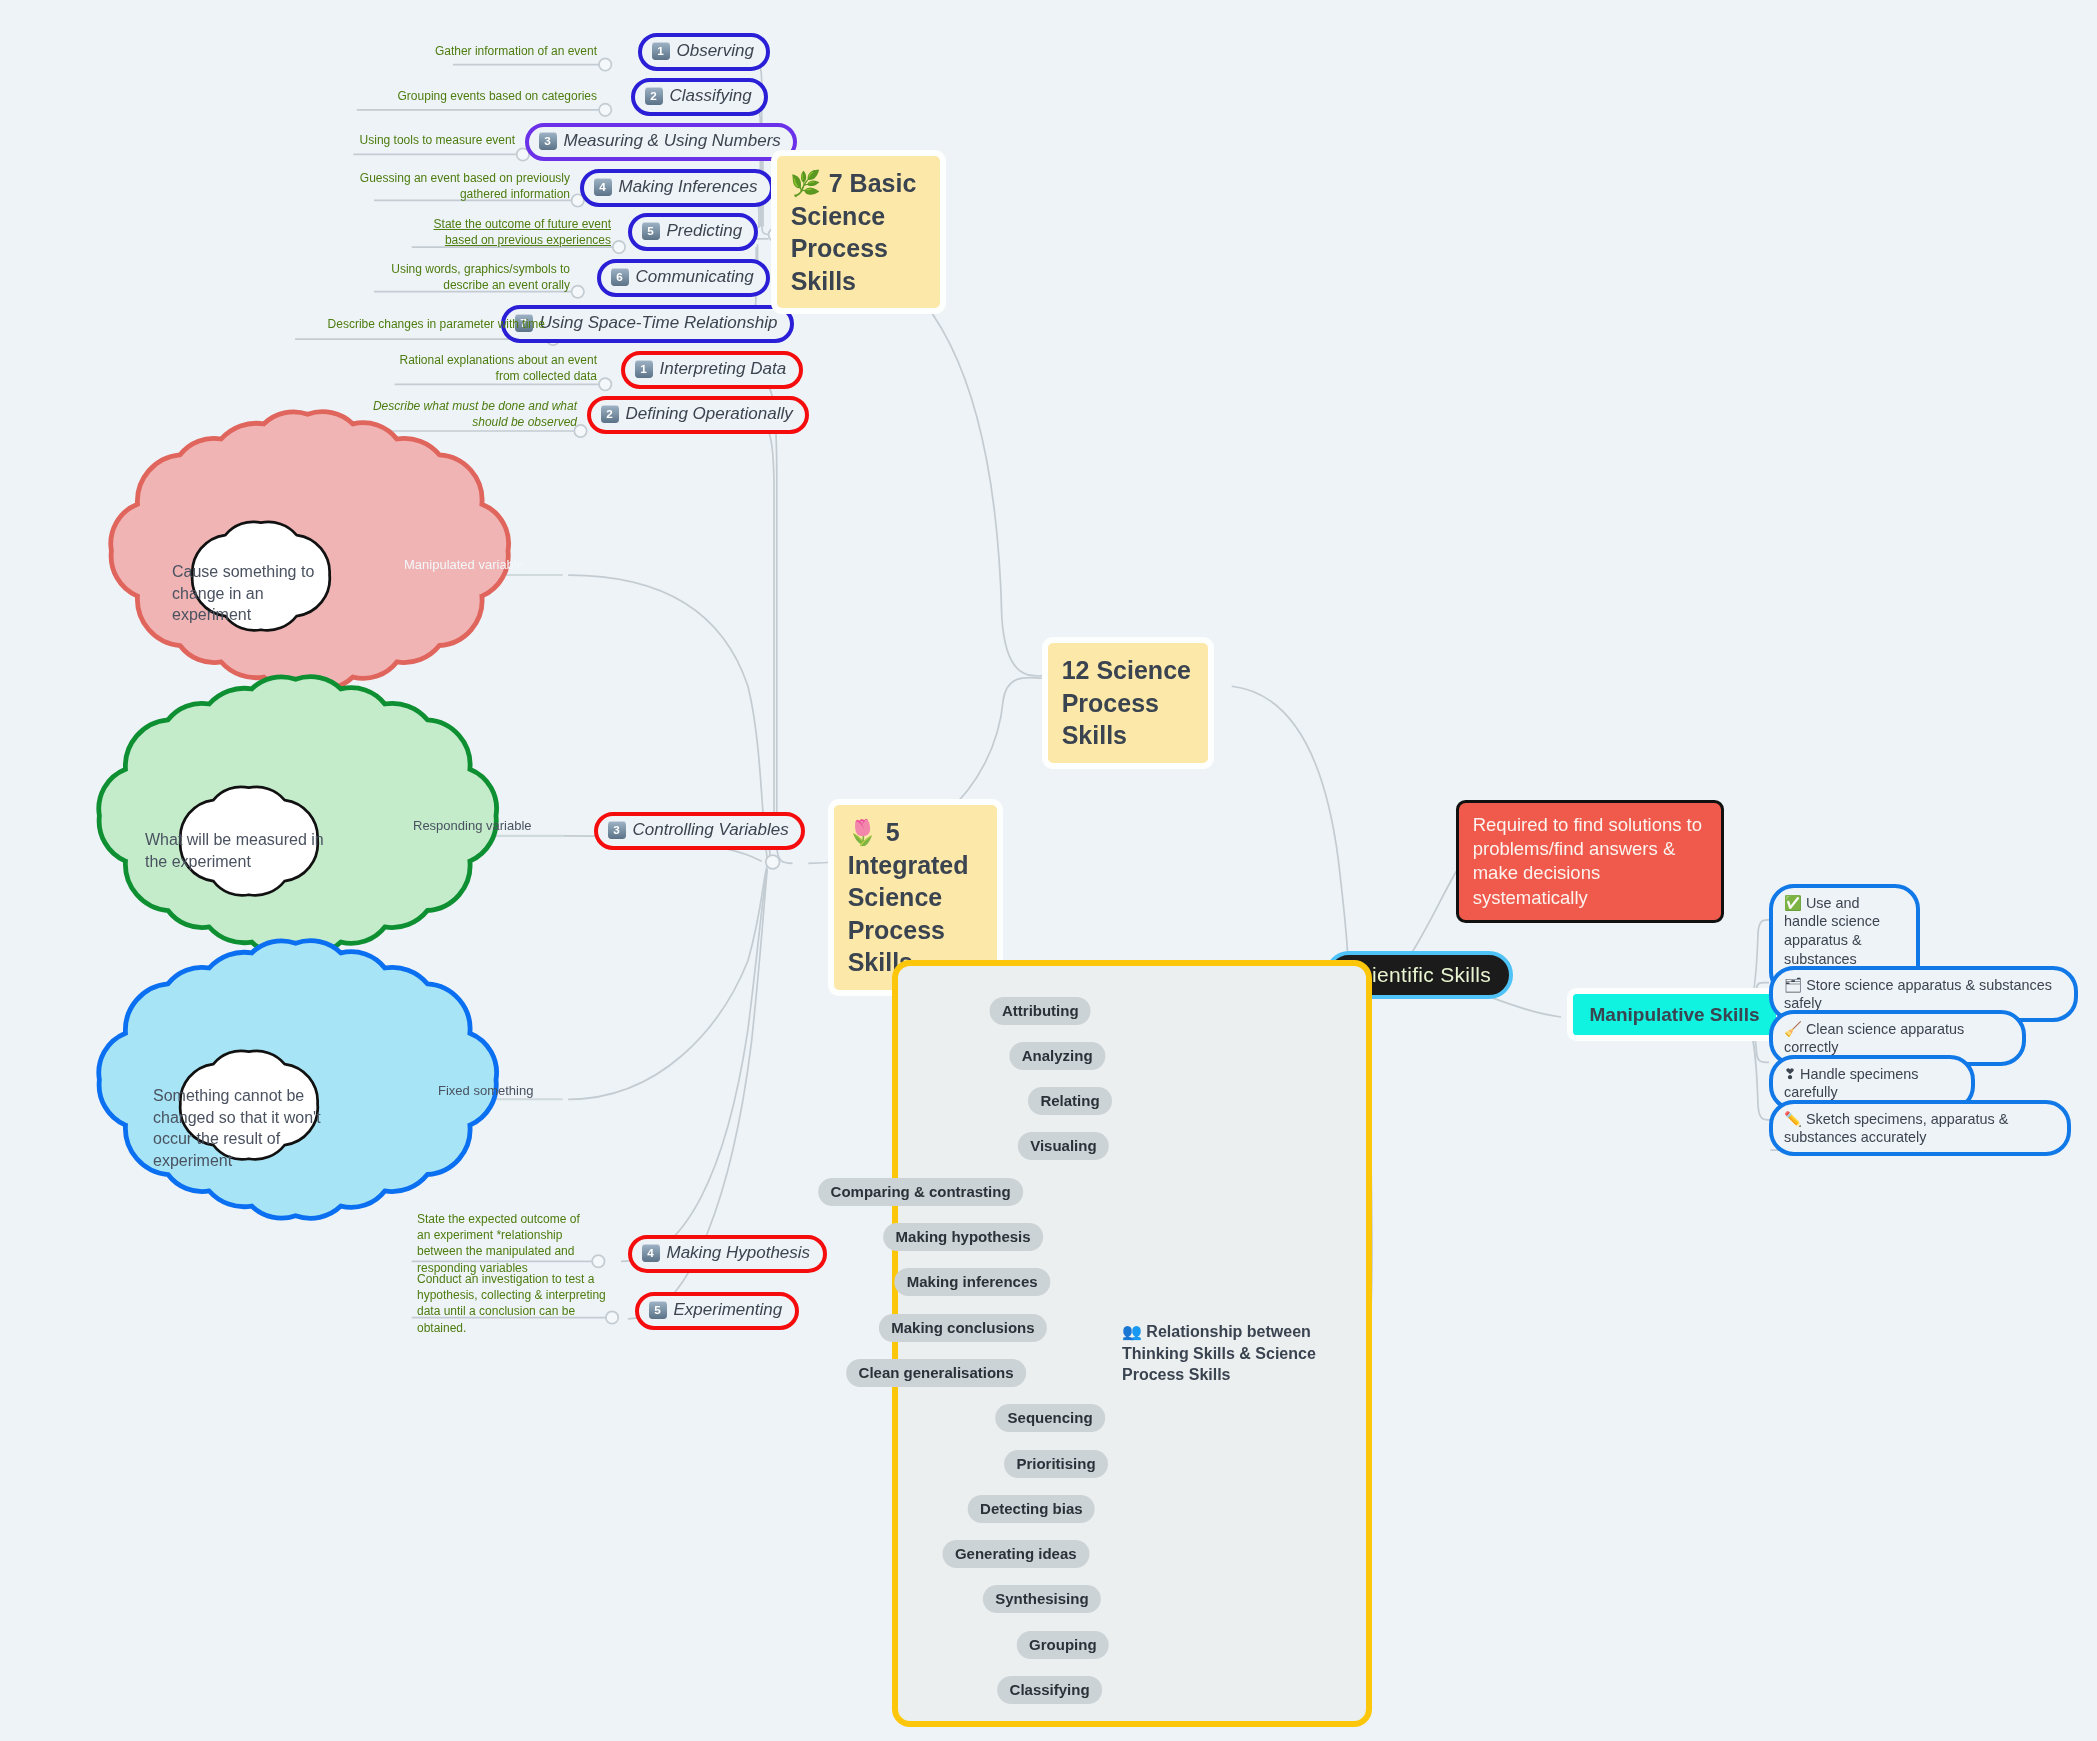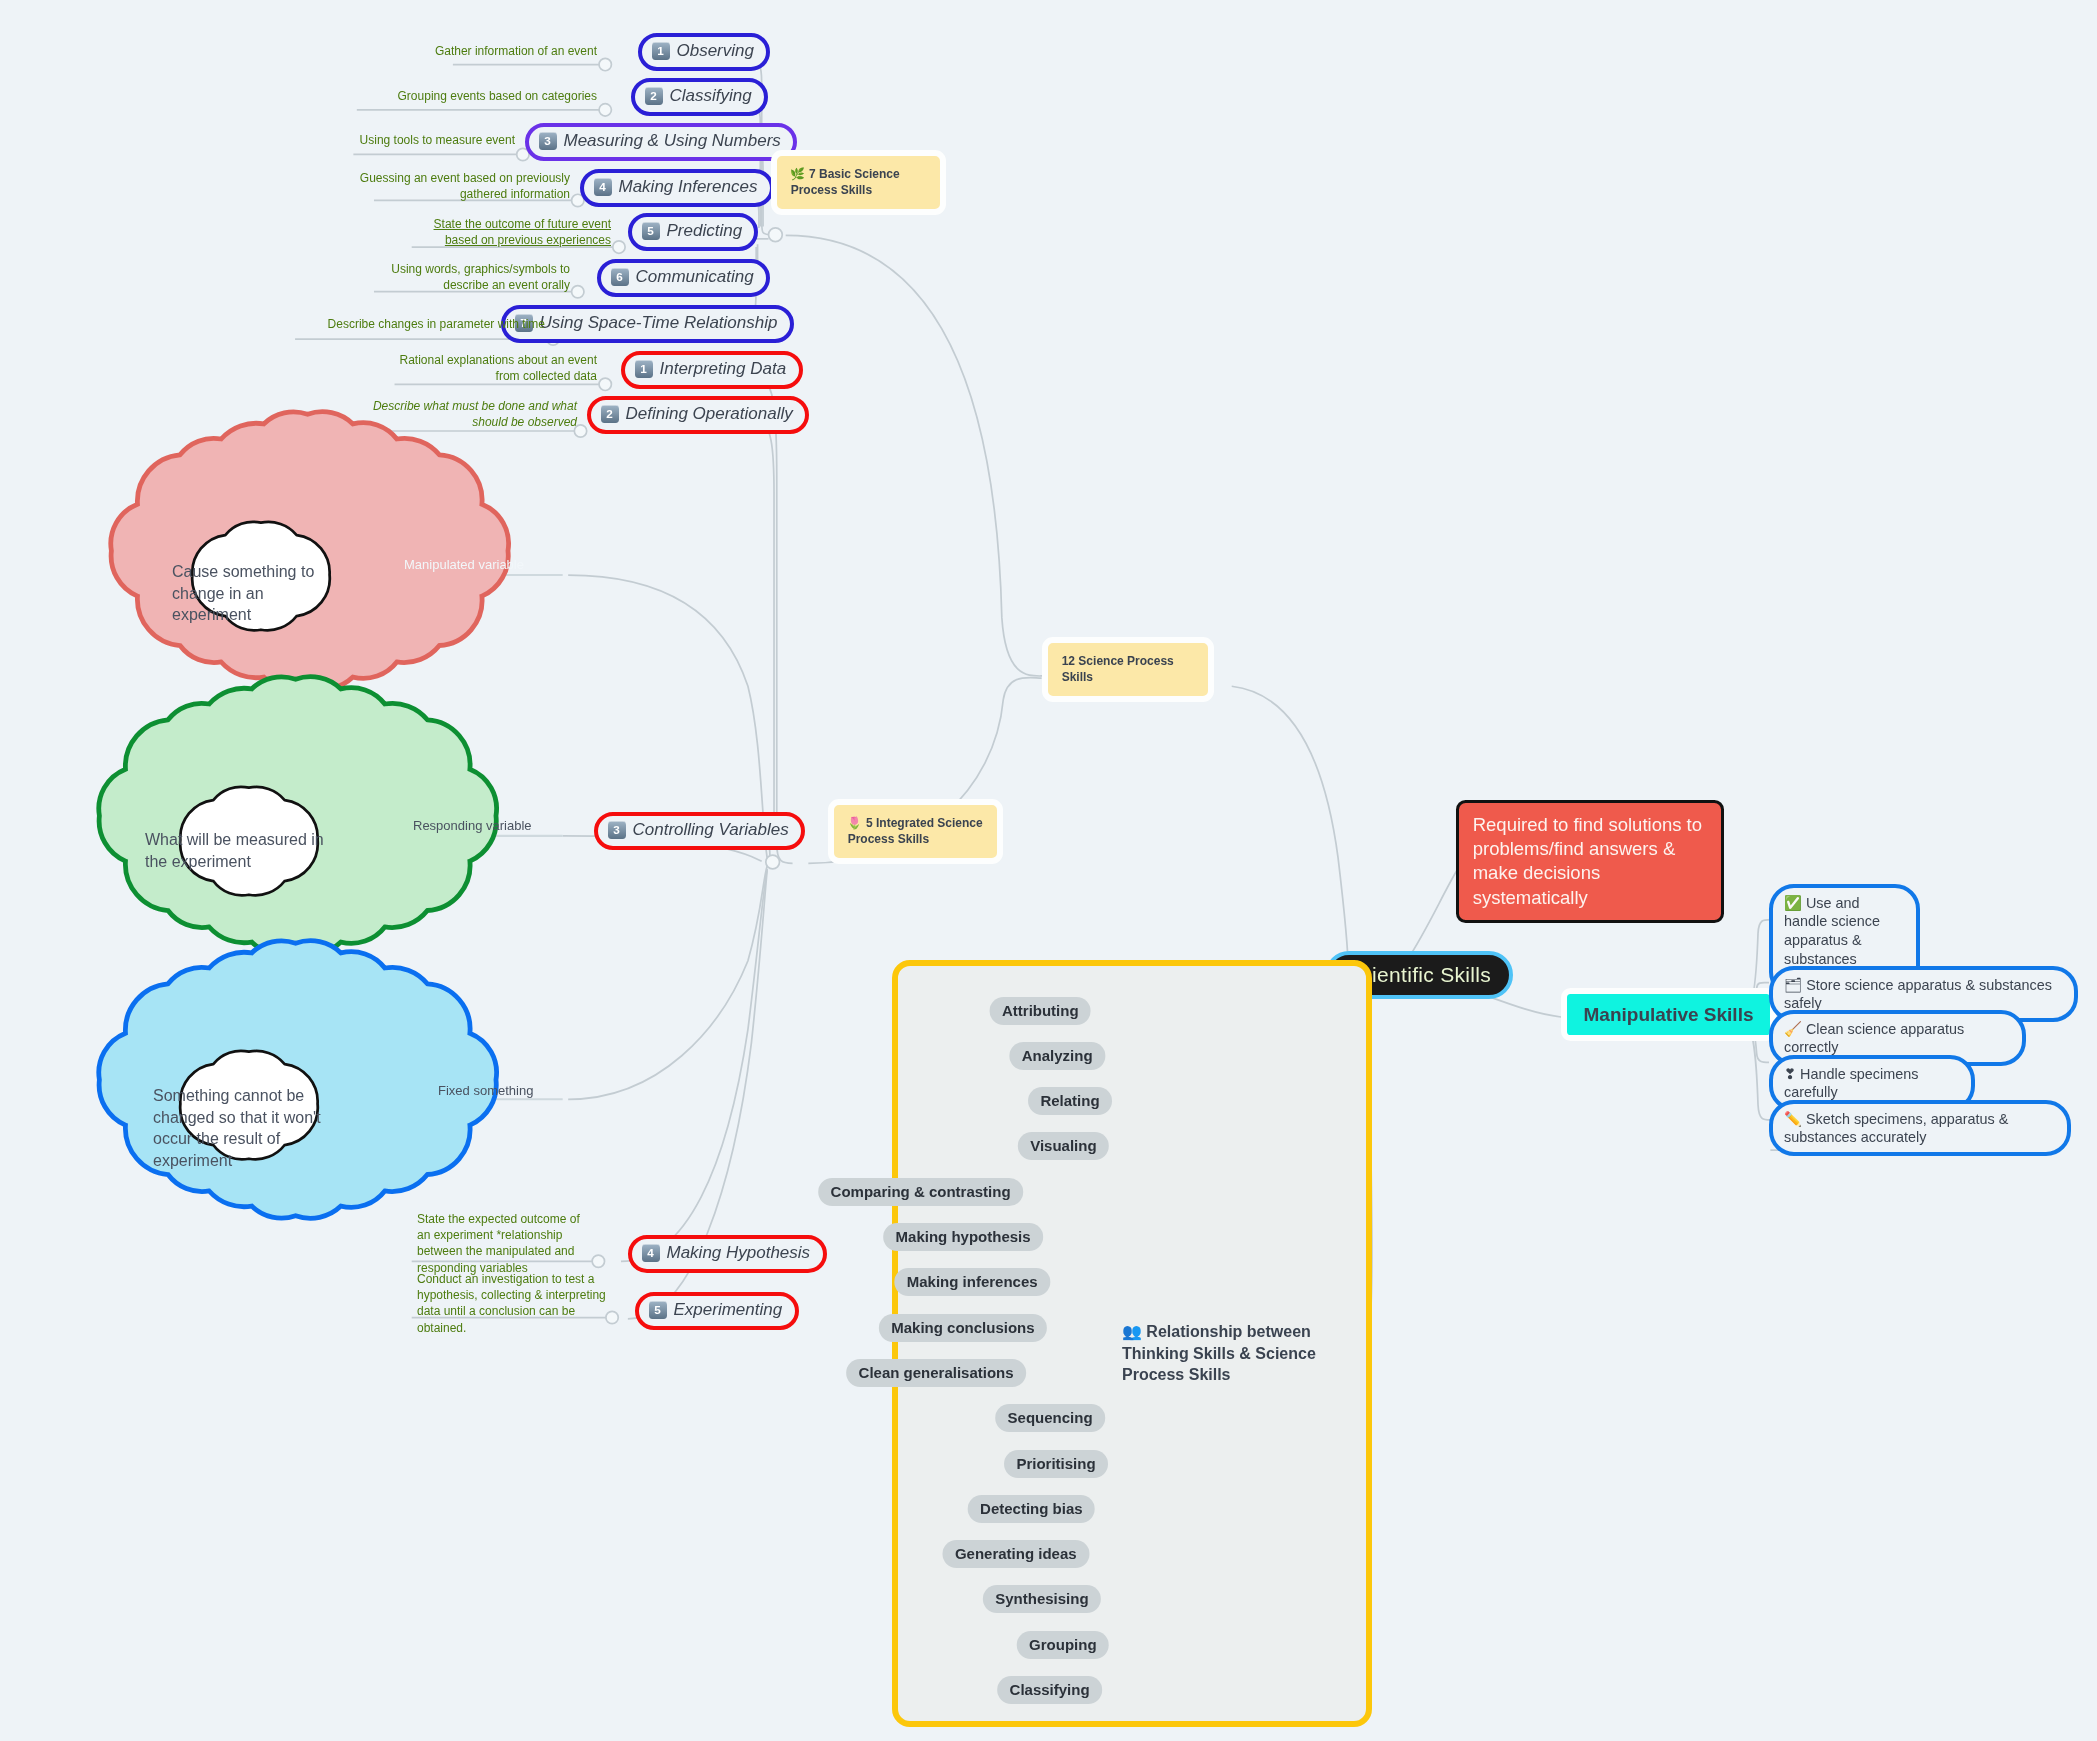--- a/index.html
+++ b/index.html
@@ -69,21 +69,21 @@
 
   
   .cat-box {
     position: absolute;
     box-sizing: border-box;
     background: #fce8a8;
     border: 6.2px solid #fdfefe;
     border-radius: 11px;
     padding: 11px 13.7px;
     font-weight: bold;
-    font-size: 12px;
+    font-size: 25px;
     line-height: 1.3;
     color: #3a4350;
   }
 
   
   #central-node {
     position: absolute;
     background: #1b1b1b;
     border: 4.8px solid #4fc3f7;
     border-radius: 27.5px;
@@ -108,20 +108,21 @@
   #manip-node {
     position: absolute;
     background: #0ff3e0;
     border: 6.2px solid #fdfefe;
     border-radius: 9.6px;
     padding: 9.6px 16.5px;
     font-weight: bold;
     font-size: 19px;
     color: #3a4350;
     white-space: nowrap;
+    margin-left: 6px;
   }
   .manip-item {
     position: absolute;
     box-sizing: border-box;
     border: 4.8px solid #1178e8;
     border-radius: 25px;
     background: #eef3f7;
     padding: 5.5px 11px;
     font-size: 14.4px;
     line-height: 1.3;

